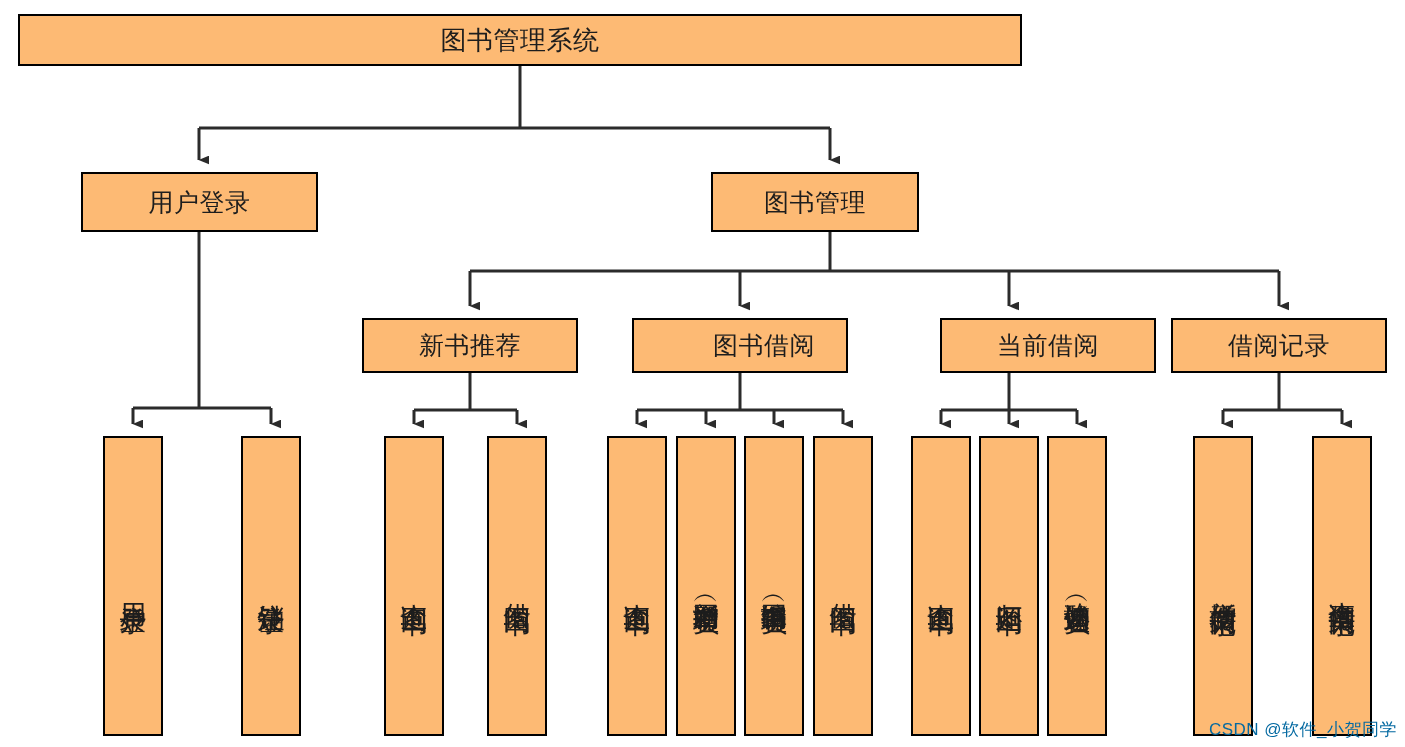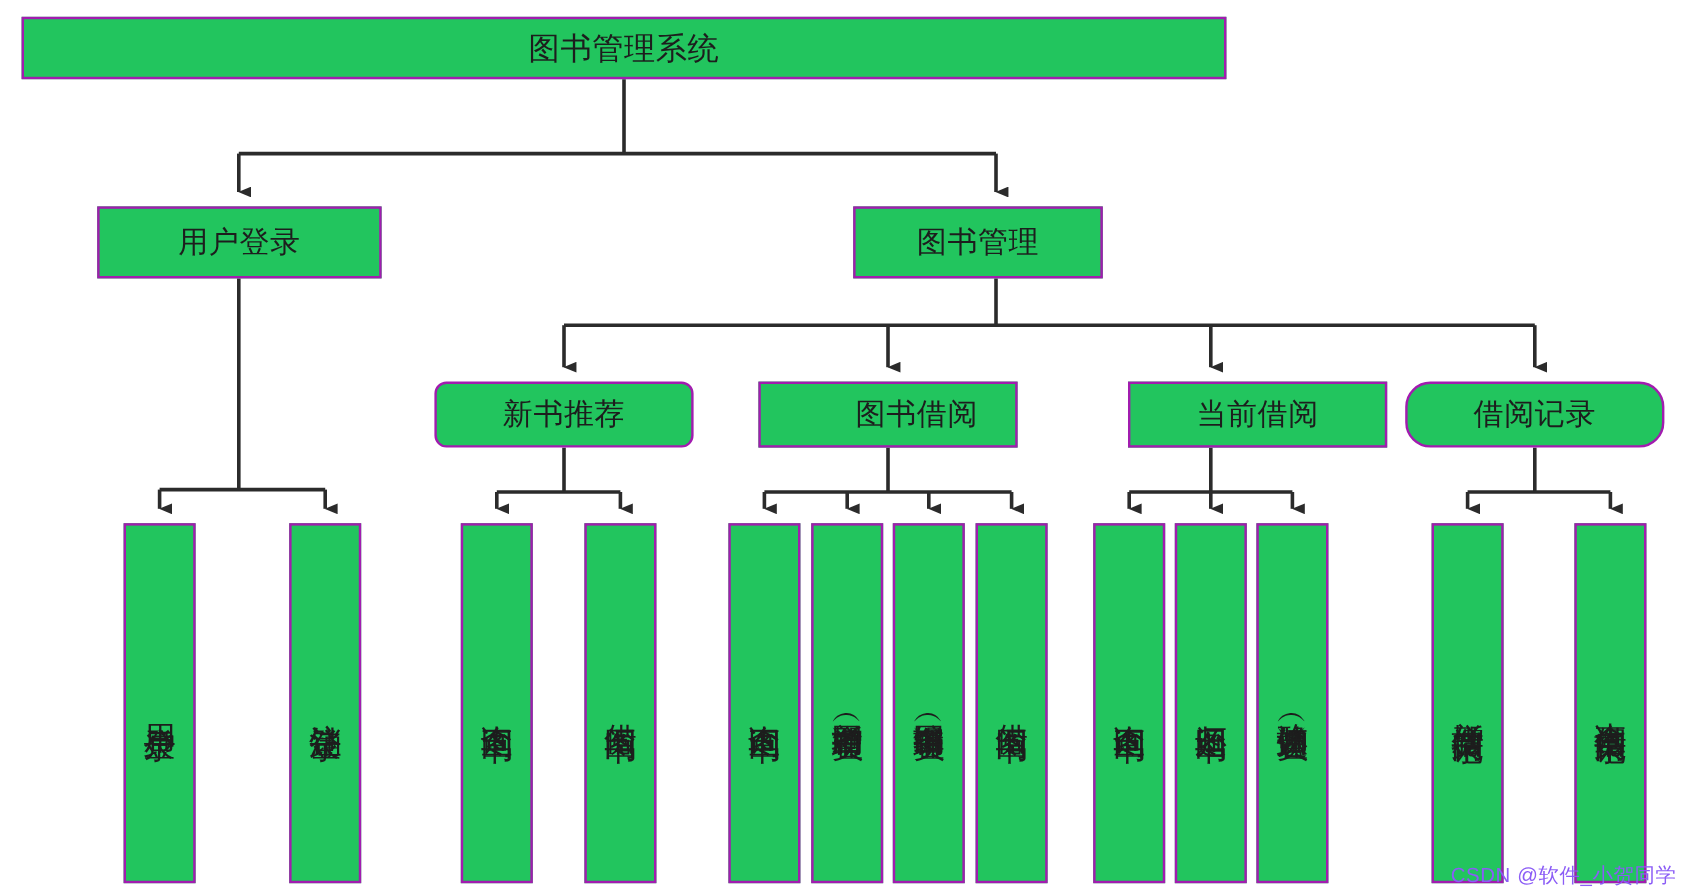--- a/index.html
+++ b/index.html
@@ -23,22 +23,22 @@
     position: absolute;
     left: 0;
     top: 0;
     width: 1405px;
     height: 747px;
     pointer-events: none;
   }
   .node {
     position: absolute;
     box-sizing: border-box;
-    background: #22c55e;
-    border: 2px solid #a21caf;
+    background: #fdba74;
+    border: 2px solid #000000;
     display: flex;
     align-items: center;
     justify-content: center;
     overflow: hidden;
   }
   .node .lbl {
     color: #1d1d1d;
     text-align: center;
     line-height: 1.0;
     white-space: nowrap;
@@ -63,21 +63,21 @@
   }
   .node.vert.tall .lbl {
     font-size: 26px;
     letter-spacing: 1px;
   }
   .watermark {
     position: absolute;
     right: 8px;
     bottom: 6px;
     font-size: 17px;
-    color: #8b5cf6;
+    color: #0369a1;
     letter-spacing: 0.5px;
     user-select: none;
   }
 </style>
 </head>
 <body>
 
 <div id="diagram-root">
 
   <svg class="edges" viewBox="0 0 1405 747" xmlns="http://www.w3.org/2000/svg">
@@ -134,30 +134,30 @@
     <span class="lbl">图书管理系统</span>
   </div>
 
   <div class="node horiz" style="left:81px; top:172px; width:237px; height:60px;">
     <span class="lbl">用户登录</span>
   </div>
   <div class="node horiz" style="left:711px; top:172px; width:208px; height:60px;">
     <span class="lbl">图书管理</span>
   </div>
 
-  <div class="node horiz" style="left:362px; top:318px; width:216px; height:55px;border-radius:10px;">
+  <div class="node horiz" style="left:362px; top:318px; width:216px; height:55px;">
     <span class="lbl">新书推荐</span>
   </div>
   <div class="node horiz" style="left:632px; top:318px; width:216px; height:55px;padding-left:48px;">
     <span class="lbl">图书借阅</span>
   </div>
   <div class="node horiz" style="left:940px; top:318px; width:216px; height:55px;">
     <span class="lbl">当前借阅</span>
   </div>
-  <div class="node horiz" style="left:1171px; top:318px; width:216px; height:55px;border-radius:21px;">
+  <div class="node horiz" style="left:1171px; top:318px; width:216px; height:55px;">
     <span class="lbl">借阅记录</span>
   </div>
 
   <div class="node vert" style="left:103px; top:436px; width:60px; height:300px;">
     <span class="lbl">用户登录</span>
   </div>
   <div class="node vert" style="left:241px; top:436px; width:60px; height:300px;">
     <span class="lbl">注销登录</span>
   </div>
 

